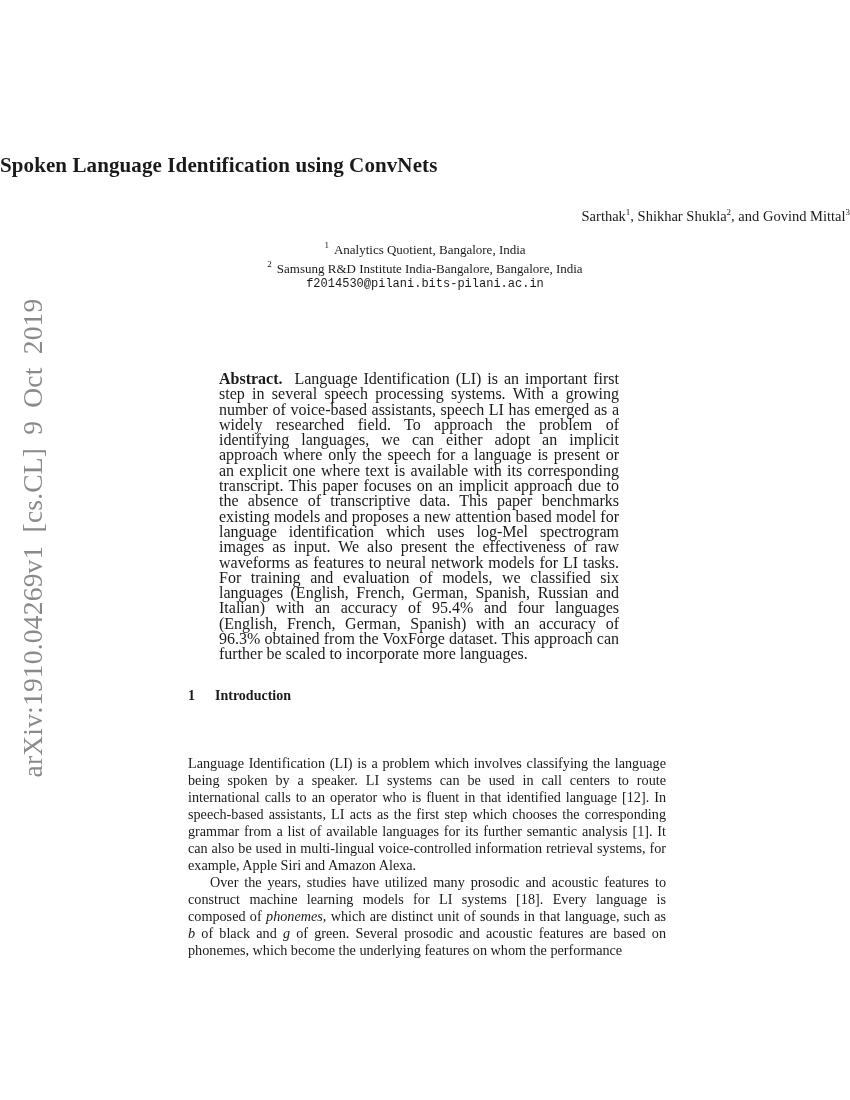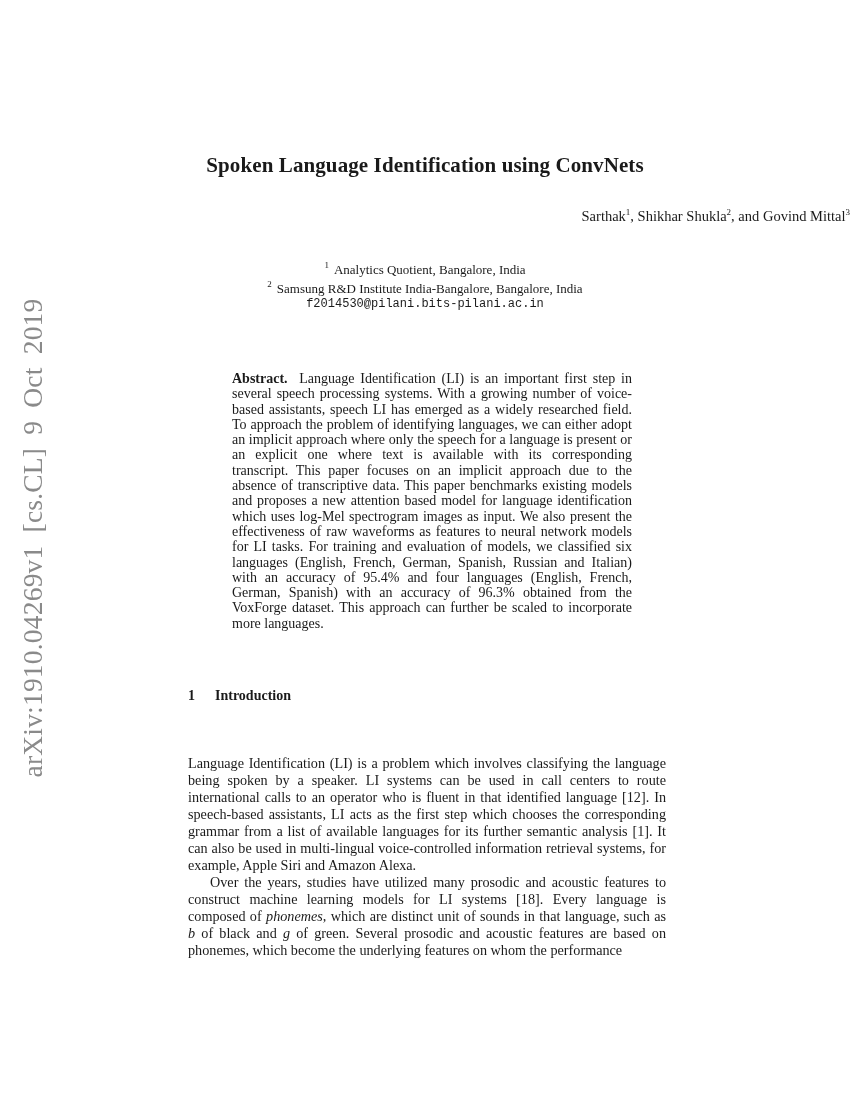--- a/index.html
+++ b/index.html
@@ -4,29 +4,29 @@
 <style>
   html, body { margin: 0; padding: 0; background: #ffffff; }
   body { width: 850px; height: 1100px; position: relative; overflow: hidden;
          font-family: "Liberation Serif", "DejaVu Serif", serif; color: #1a1a1a; }
   .page { position: absolute; left: 0; top: 0; width: 850px; height: 1100px; }
 
   .arxiv-stamp { position: absolute; left: 33px; top: 538px; width: 0; height: 0; }
   .arxiv-stamp span { position: absolute; white-space: nowrap; transform: translate(-50%, -50%) rotate(-90deg);
          font-size: 27.5px; color: #8a8a8a; letter-spacing: 0.2px; word-spacing: 6px; }
 
-  .title { position: absolute; left: 0; width: 850px; top: 153px; text-align: center;
+  .title { position: absolute; left: 0; width: 850px; top: 153px; 
            font-weight: bold; font-size: 21px; letter-spacing: 0.1px; }
   .authors { position: absolute; left: 0; width: 850px; top: 207px; text-align: right; font-size: 14.5px; }
   .authors sup, .aff sup { font-size: 9px; vertical-align: 6px; }
-  .affs { position: absolute; left: 0; width: 850px; top: 238px; text-align: center; font-size: 13px; line-height: 15.3px; margin-top: 20px; }
+  .affs { position: absolute; left: 0; width: 850px; top: 238px; text-align: center; font-size: 13px; line-height: 15.3px; }
   .aff sup { margin-right: 5px; }
   .mono { font-family: "Liberation Mono", "DejaVu Sans Mono", monospace; font-size: 12px; }
 
-  .abstract { position: absolute; left: 232px; width: 400px; top: 371px; font-size: 14px;
+  .abstract { position: absolute; left: 219px; width: 400px; top: 371px; font-size: 16px;
               line-height: 15.3px; text-align: justify; }
   .abstract b { font-weight: bold; }
   .keywords { position: absolute; left: 228px; width: 400px; top: 629px; font-size: 12.6px;
               line-height: 15.3px; text-align: justify; }
 
   .section-heading { position: absolute; left: 188px; top: 688px; font-size: 14px; font-weight: bold; }
   .section-heading .num { display: inline-block; width: 27px; }
 
   .body-text { position: absolute; left: 188px; width: 478px; top: 727px; font-size: 14.2px;
                line-height: 17px; text-align: justify; margin-top: 28px; }

